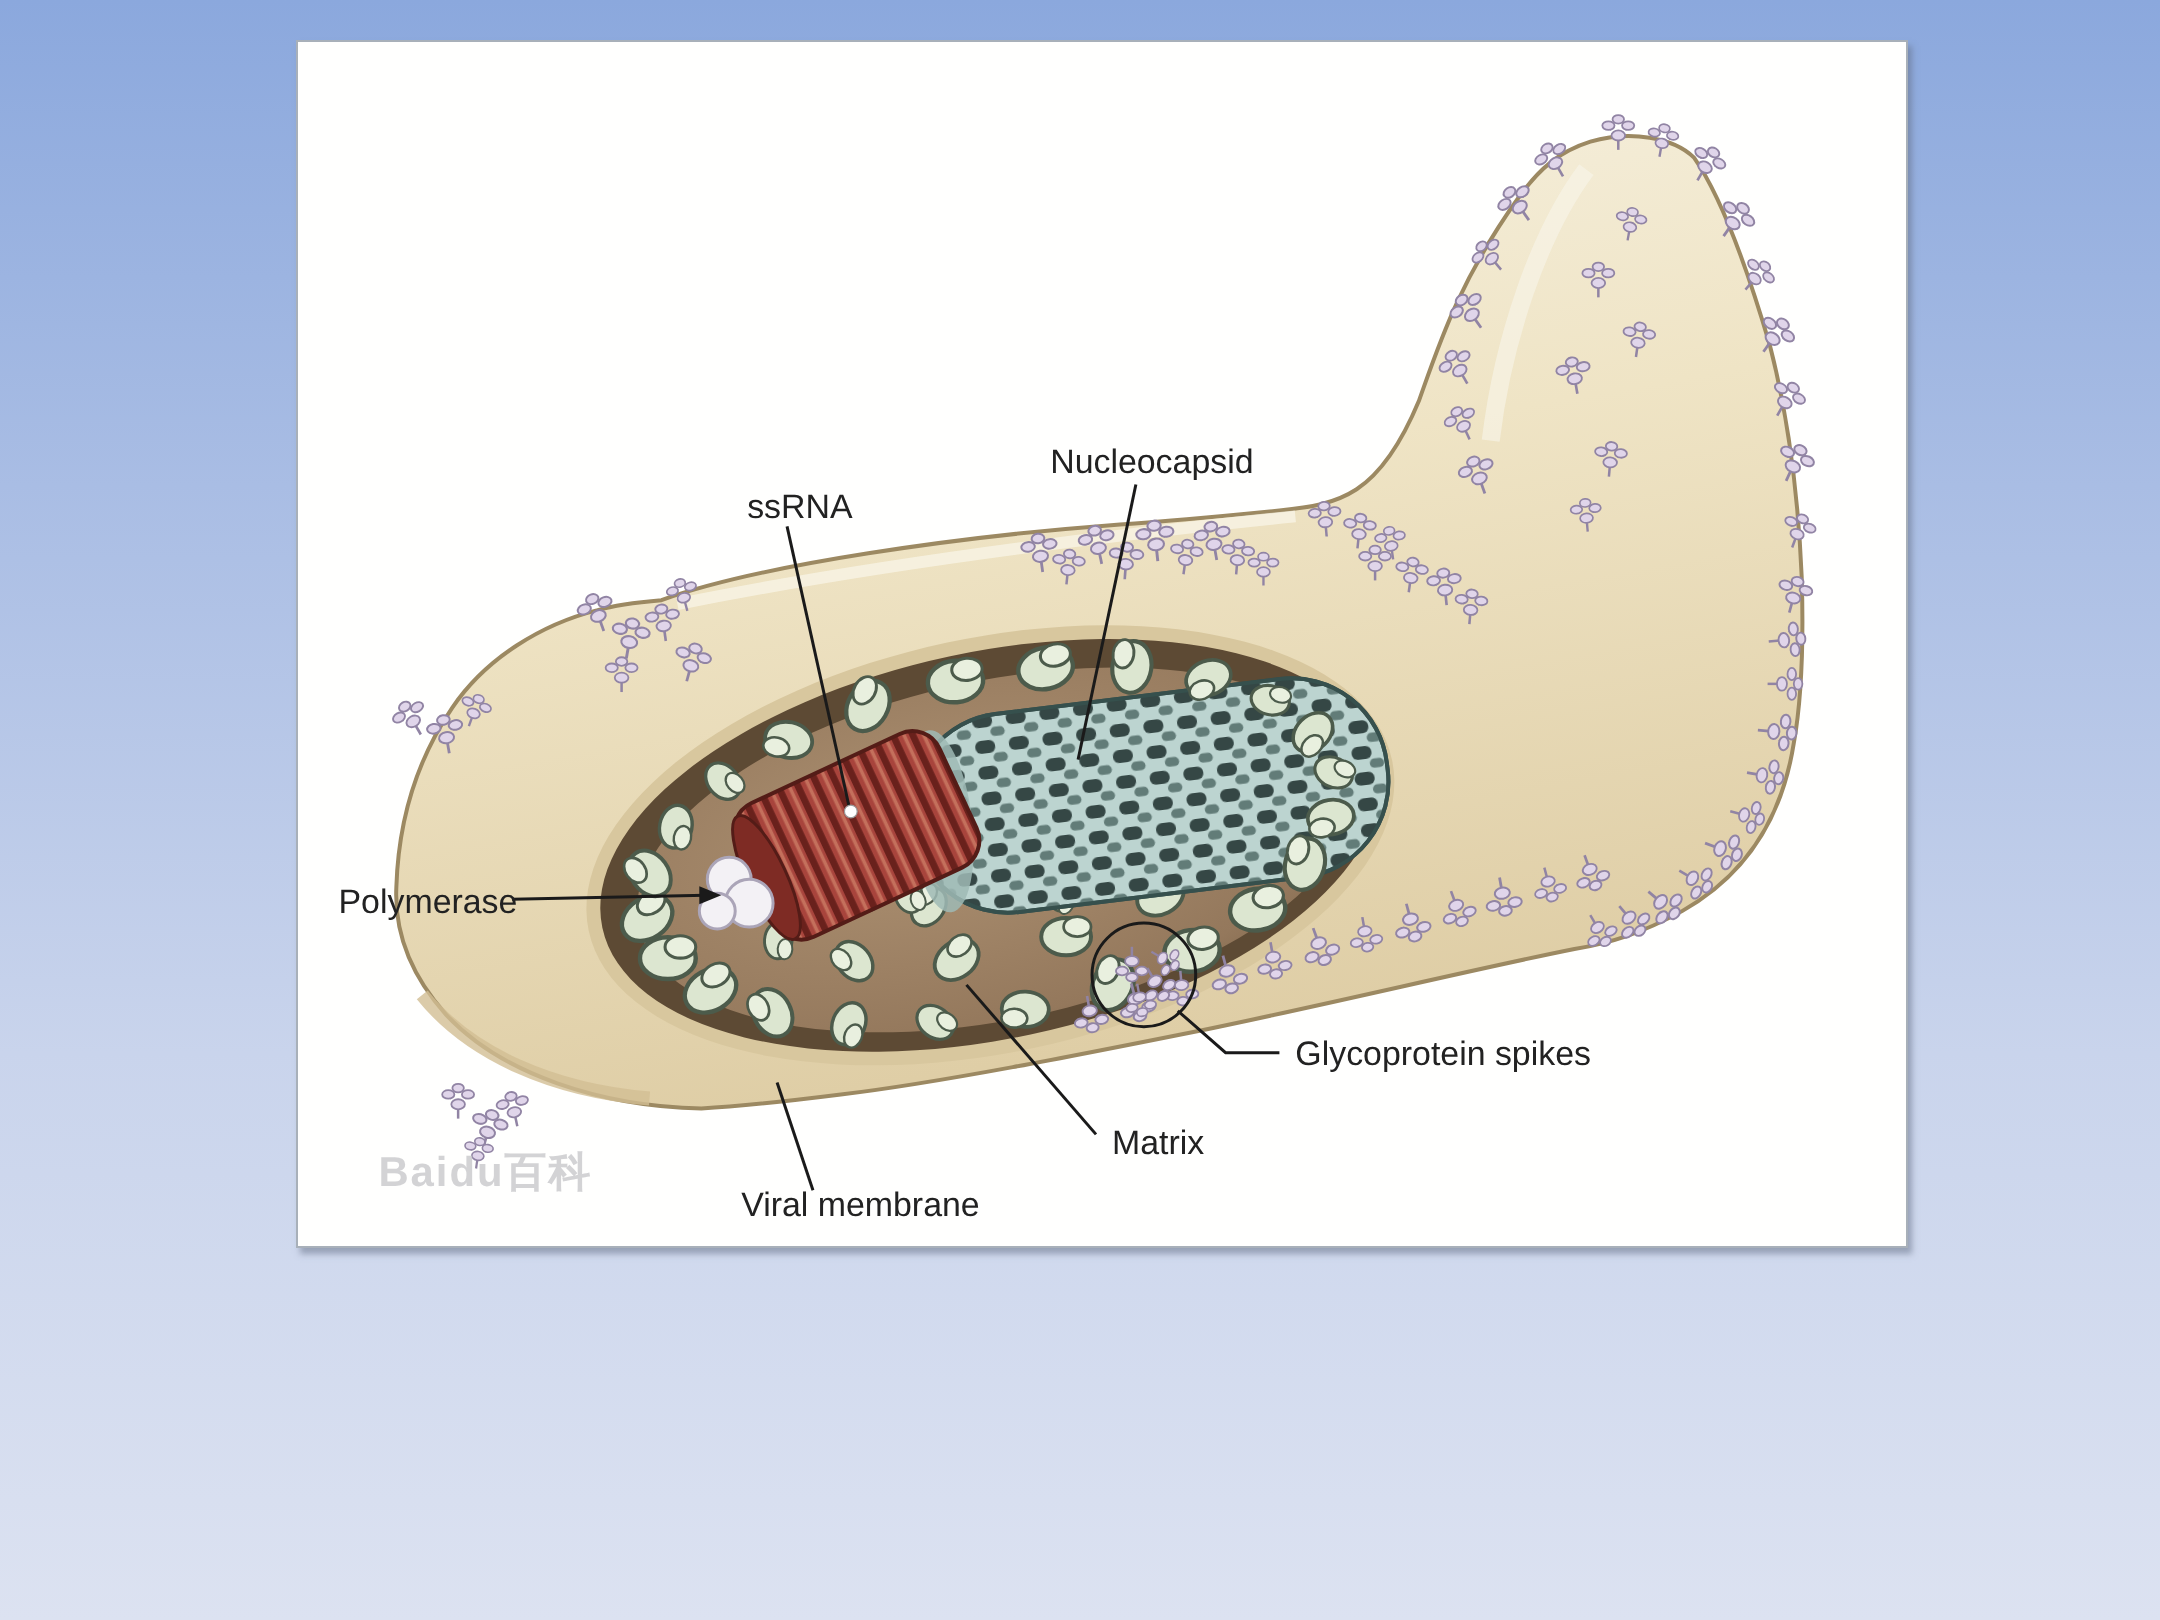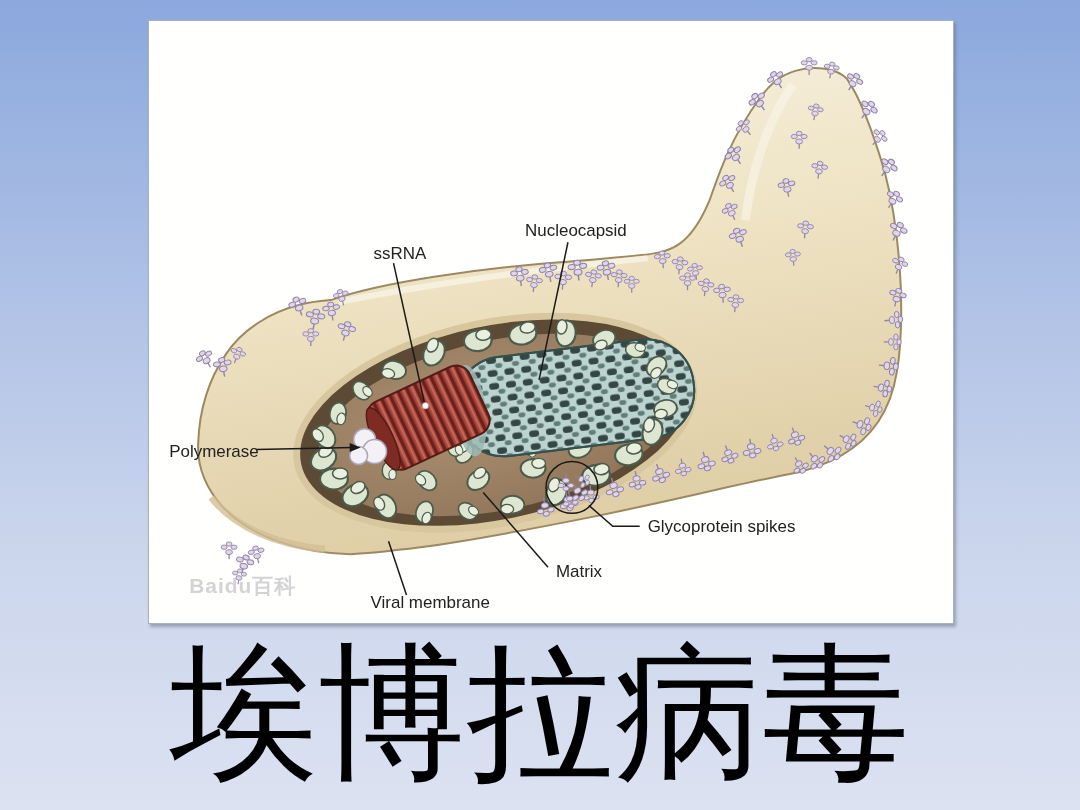--- a/index.html
+++ b/index.html
@@ -263,14 +263,13 @@
       <text class="lbl" x="377" y="216">Nucleocapsid</text>
       <text class="lbl" x="20" y="437">Polymerase</text>
       <text class="lbl" x="500" y="513">Glycoprotein spikes</text>
       <text class="lbl" x="408" y="558">Matrix</text>
       <text class="lbl" x="222" y="589">Viral membrane</text>
 
       <text class="wm" x="40" y="574">Baidu百科</text>
     </svg>
   </div>
 
-  <div class="title">埃博拉病毒</div>
 </div>
 
 </body></html>

